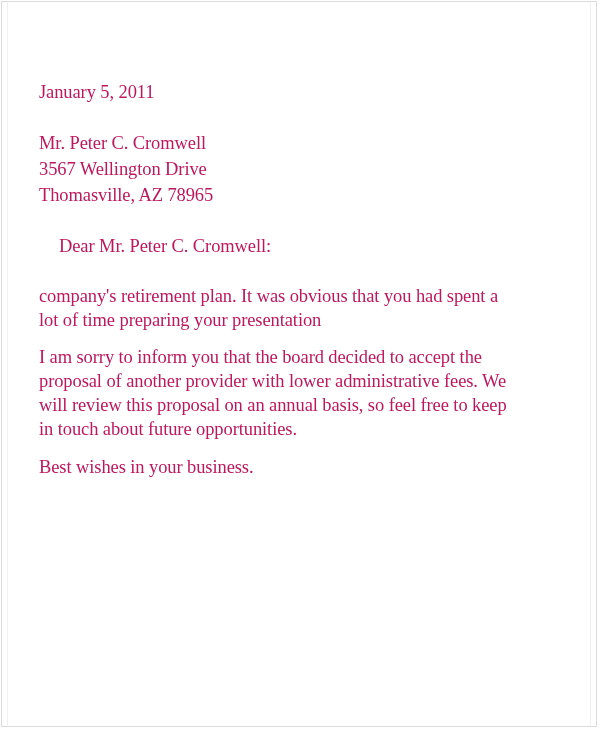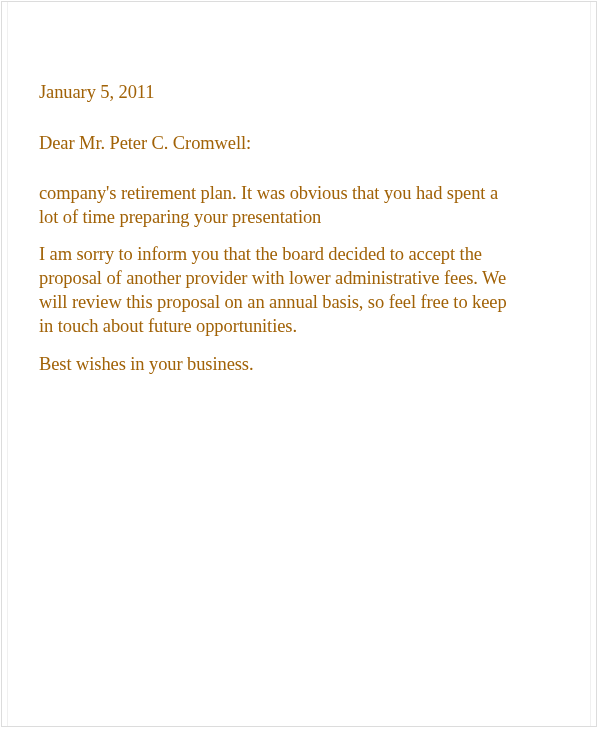--- a/index.html
+++ b/index.html
@@ -40,47 +40,52 @@
       background: #f0f0f0;
     }
     .letter {
       position: absolute;
       left: 39px;
       top: 79px;
       width: 530px;
       font-family: "Liberation Serif", "DejaVu Serif", serif;
       font-size: 18.5px;
       line-height: 26px;
-      color: #a16207;
+      color: #be185d;
       letter-spacing: -0.1px;
     }
     .line {
       display: block;
       white-space: nowrap;
     }
     .date { margin-bottom: 25px; }
     .address { margin-bottom: 25px; }
-    .salutation { margin-bottom: 25px; }
+    .salutation { margin-bottom: 25px; margin-left: 20px; }
     .para { margin-bottom: 13px; }
     .para .line { line-height: 24px; }
     .closing-wish { margin-bottom: 13px; }
   </style>
 </head>
 <body>
 
 <div class="page">
   <div class="page-inner-line-left"></div>
   <div class="page-inner-line-right"></div>
 </div>
 
 <div class="letter">
   <div class="date">
     <span class="line">January 5, 2011</span>
   </div>
 
+  <div class="address">
+    <span class="line">Mr. Peter C. Cromwell</span>
+    <span class="line">3567 Wellington Drive</span>
+    <span class="line">Thomasville, AZ 78965</span>
+  </div>
 
   <div class="salutation">
     <span class="line">Dear Mr. Peter C. Cromwell:</span>
   </div>
 
   <div class="para">
     <span class="line">company's retirement plan. It was obvious that you had spent a</span>
     <span class="line">lot of time preparing your presentation</span>
   </div>
 

